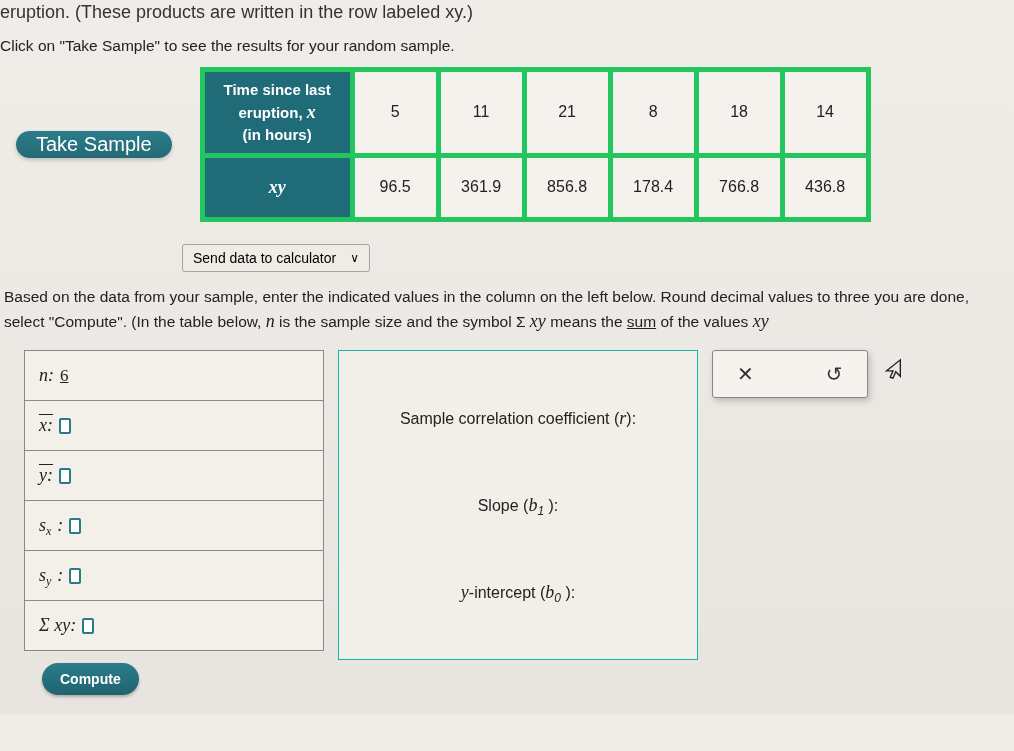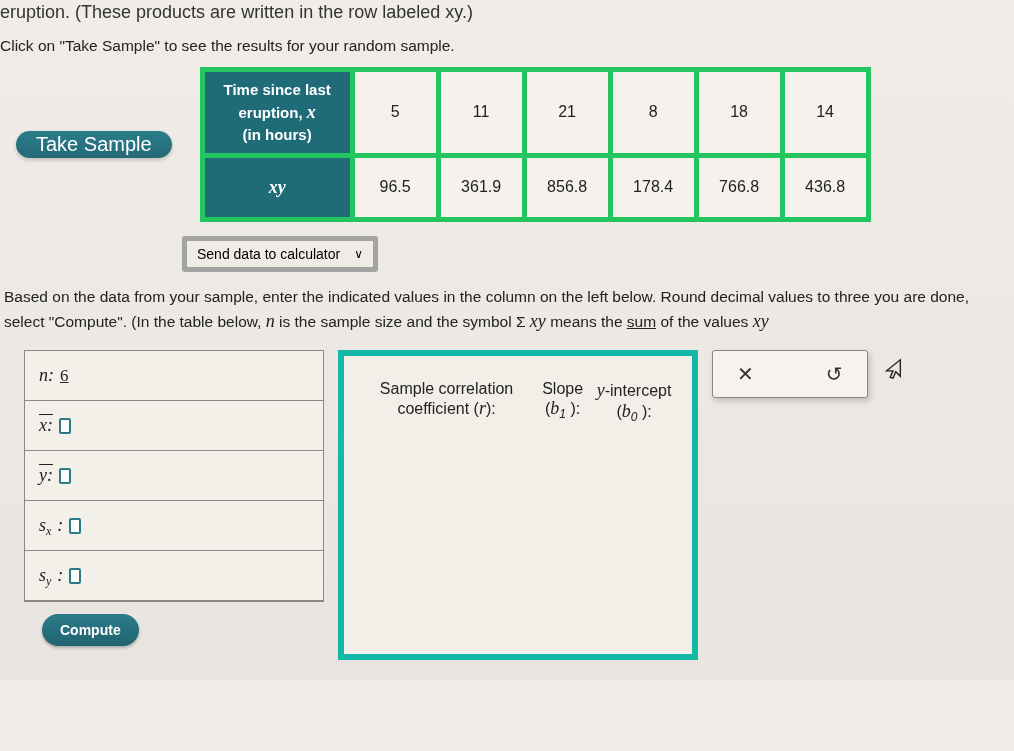--- a/index.html
+++ b/index.html
@@ -45,28 +45,29 @@
       line-height: 1.35;
     }
     table.data .valcell {
       width: 86px;
       height: 64px;
       font-size: 16px;
     }
     .send-row { margin: 14px 0 0 182px; }
     .send-btn {
       background: #efece6;
-      border: 5px solid #a3a3a3;
+      border: 1px solid #a3a3a3;
       border-radius: 3px;
       padding: 5px 10px;
       font-size: 14px;
       cursor: pointer;
       display: inline-flex;
       align-items: center;
       gap: 14px;
+      margin-top: 8px;
     }
     .chev { font-size: 12px; }
     .para { margin: 14px 0 16px 4px; font-size: 15.5px; line-height: 1.45; }
     .und { text-decoration: underline; }
     .lower { display: flex; gap: 14px; align-items: flex-start; margin-left: 24px; }
     .inputs {
       border: 1px solid #888;
       width: 300px;
       background: #f3f0ea;
     }
@@ -95,27 +96,27 @@
       color: #fff;
       border: none;
       border-radius: 999px;
       padding: 8px 18px;
       font-size: 14px;
       font-weight: bold;
       box-shadow: 0 2px 3px rgba(0,0,0,.25);
       cursor: pointer;
     }
     .results {
-      border: 6px solid #14b8a6;
+      border: 1px solid #14b8a6;
       width: 360px;
       min-height: 310px;
       padding: 24px 16px;
       background: #f2efe9;
       display: flex;
-      flex-direction: row;
+      flex-direction: column;
       justify-content: space-around;
       font-size: 16px;
       text-align: center;
     }
     .ctrlbox {
       border: 1px solid #888;
       border-radius: 3px;
       background: #f6f3ee;
       box-shadow: 2px 3px 6px rgba(0,0,0,.2);
       padding: 12px 18px;
@@ -201,20 +202,24 @@
         <div class="cell">
           <span class="ital"><span>s</span><span class="sub">x</span></span>
           <span class="ital">:</span>
           <span class="slot"></span>
         </div>
         <div class="cell">
           <span class="ital"><span>s</span><span class="sub">y</span></span>
           <span class="ital">:</span>
           <span class="slot"></span>
         </div>
+        <div class="cell" style="border-bottom:none;">
+          <span class="ital">Σ xy:</span>
+          <span class="slot"></span>
+        </div>
       </div>
       <div class="compute-wrap">
         <button class="compute">Compute</button>
       </div>
     </div>
 
     <div class="results">
       <div>
         Sample correlation coefficient (<span class="ital">r</span>):
       </div>

